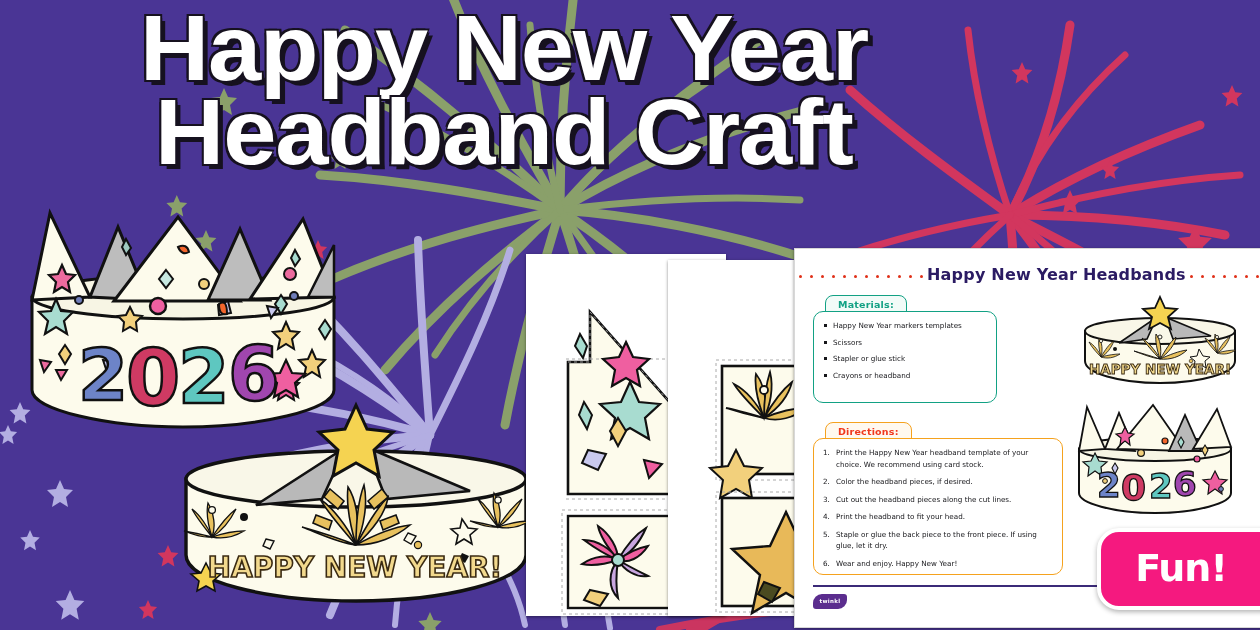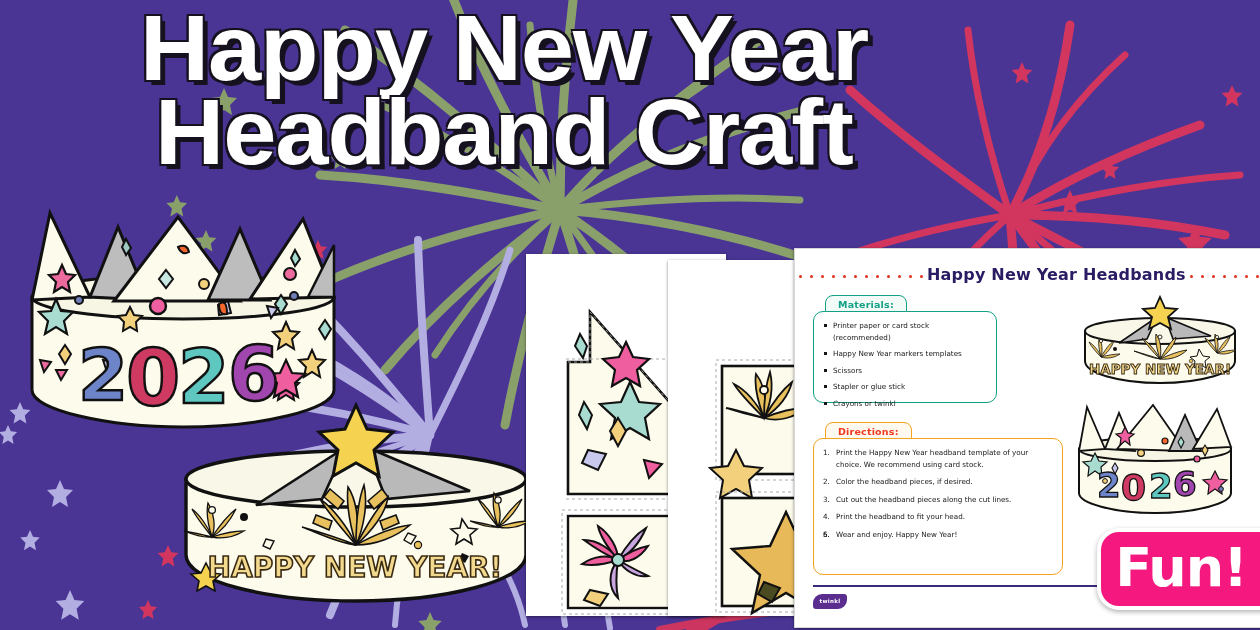--- a/index.html
+++ b/index.html
@@ -86,21 +86,21 @@
 
   
   .fun-badge{
     position:absolute;left:1097px;top:528px;width:160px;height:74px;z-index:30;
     background:#f5197f;border:4px solid #ffffff;border-radius:22px 0 0 22px;
     box-shadow:0 2px 5px rgba(0,0,0,.3);
   }
   .fun-text{
     position:absolute;left:0;top:4px;width:100%;text-align:center;
     font-family:"DejaVu Sans",sans-serif;font-weight:bold;color:#ffffff;
-    font-size:54px;line-height:64px;letter-spacing:-1px;
+    font-size:38px;line-height:64px;letter-spacing:-1px;
   }
   .thumb{position:absolute;}
 </style>
 </head>
 <body>
 
 <div class="stage">
 
   <svg width="1260" height="630" style="position:absolute;left:0;top:0;">
     <defs>
@@ -357,36 +357,35 @@
 
     <div class="page page3">
 
       <div class="doc-title">
         <span class="dotline"><i></i><i></i><i></i><i></i><i></i><i></i><i></i><i></i><i></i><i></i><i></i><i></i></span><span>Happy New Year Headbands</span><span class="dotline"><i></i><i></i><i></i><i></i><i></i><i></i><i></i></span>
       </div>
 
       <div class="tab tab-mat">Materials:</div>
       <div class="box box-mat">
         <ul class="mat-list">
-          <li>Printer paper or card stock (recommended)</li>
           <li>Happy New Year markers templates</li>
           <li>Scissors</li>
           <li>Stapler or glue stick</li>
-          <li>Crayons or twinkl</li>
+          <li>Crayons or headband</li>
         </ul>
       </div>
 
       <div class="tab tab-dir">Directions:</div>
       <div class="box box-dir">
         <ul class="dir-list">
           <li><span class="num">1.</span><span>Print the Happy New Year headband template of your choice. We recommend using card stock.</span></li>
           <li><span class="num">2.</span><span>Color the headband pieces, if desired.</span></li>
           <li><span class="num">3.</span><span>Cut out the headband pieces along the cut lines.</span></li>
           <li><span class="num">4.</span><span>Print the headband to fit your head.</span></li>
-          <li><span class="num">5.</span></li>
+          <li><span class="num">5.</span><span>Staple or glue the back piece to the front piece. If using glue, let it dry.</span></li>
           <li><span class="num">6.</span><span>Wear and enjoy. Happy New Year!</span></li>
         </ul>
       </div>
 
       <svg class="thumb" style="left:280px;top:42px;" width="170" height="100" viewBox="0 0 170 100">
         <path d="M10 40 L10 70 C10 82 44 92 85 92 C126 92 160 82 160 70 L160 40 Z" fill="#fdfbec" stroke="#111" stroke-width="2"></path>
         <ellipse cx="85" cy="40" rx="75" ry="13" fill="#f9f7e8" stroke="#111" stroke-width="2"></ellipse>
         <path d="M44 52 L82 26 L72 48 Z" fill="#b9b9b9" stroke="#111" stroke-width="1.6"></path>
         <path d="M98 48 L90 26 L136 45 Z" fill="#b9b9b9" stroke="#111" stroke-width="1.6"></path>
         <path d="M85 6 l5 11 12 1 -9 8 3 12 -11 -6 -11 6 3 -12 -9 -8 12 -1z" fill="#f5d351" stroke="#111" stroke-width="1.8"></path>

